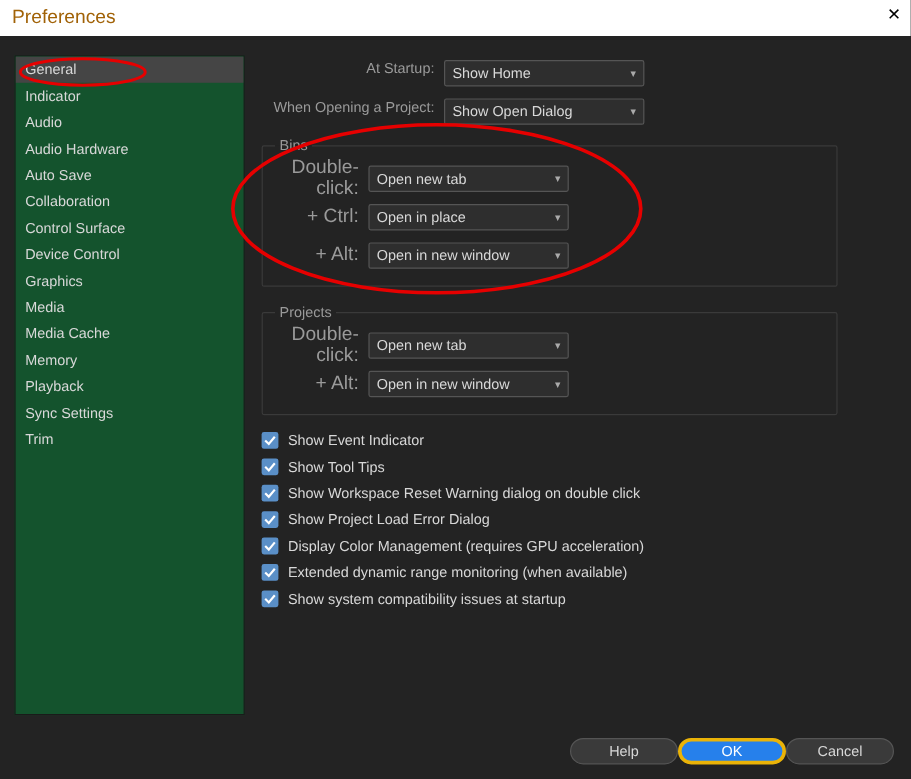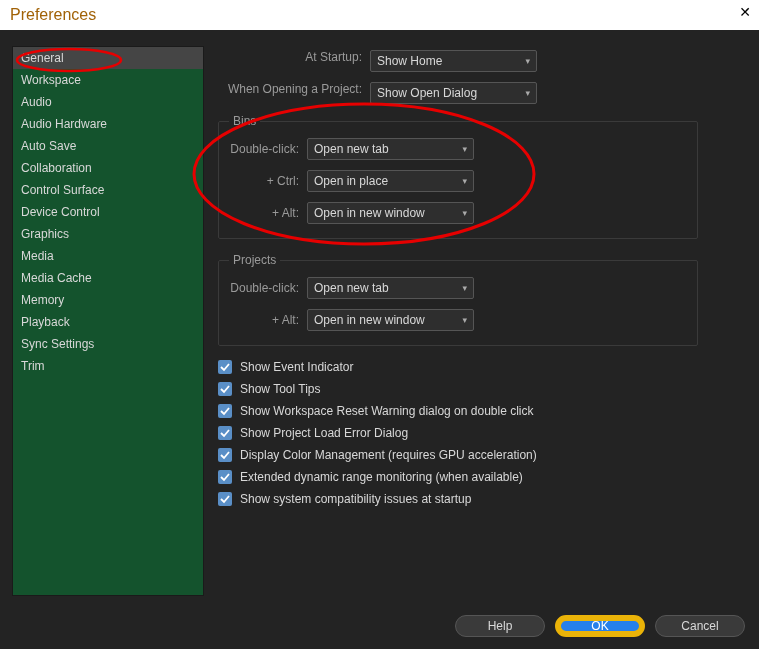--- a/index.html
+++ b/index.html
@@ -24,49 +24,49 @@
   .main { flex: 1; padding-top: 4px; }
   .form-row { display: flex; margin-bottom: 10px; height: 22px; }
   .form-label { width: 152px; text-align: right; font-size: 12px; color: #9a9a9a; padding-right: 8px; }
 
   .select { display: flex; align-items: center; justify-content: space-between; width: 167px; height: 22px; background: #2e2e2e; border: 1px solid #555; border-radius: 2px; padding: 0 6px; font-size: 12px; color: #d8d8d8; cursor: pointer; }
   .select .chev { font-size: 9px; color: #aaa; }
 
   fieldset.group { border: 1px solid #3a3a3a; margin: 10px 0 14px 0; padding: 10px 10px 4px 10px; position: relative; width: 480px; background: #232323; border-radius: 2px;}
   fieldset.group legend { font-size: 12px; color: #9a9a9a; padding: 0 4px; }
   .grp-row { display: flex; align-items: center; margin-bottom: 10px; height: 22px; }
-  .grp-label { width: 78px; text-align: right; font-size: 12px; color: #9a9a9a; padding-right: 8px; }
+  .grp-label { width: 78px; text-align: right; font-size: 16px; color: #9a9a9a; padding-right: 8px; }
 
   .checkrow { display: flex; align-items: center; font-size: 12px; color: #d8d8d8; margin: 4px 0 8px 0; text-align: right; }
   .checkbox { width: 14px; height: 14px; background: #5a8fc7; border-radius: 2px; margin-right: 8px; display:flex; align-items:center; justify-content:center; flex-shrink:0;}
   .checkbox svg { width: 10px; height: 10px; }
 
   
-  .footer { position: absolute; bottom: 12px; right: 14px; display: flex; gap: 10px; }
+  .footer { position: absolute; bottom: 12px; right: 14px; display: flex; }
   .btn { width: 90px; height: 22px; border-radius: 11px; font-size: 12px; display:flex; align-items:center; justify-content:center; cursor:pointer; }
   .btn-default { background: #3a3a3a; color: #d8d8d8; border: 1px solid #555; }
-  .btn-primary { background: #2680eb; color: #fff; border: 6px solid #eab308; }
+  .btn-primary { background: #2680eb; color: #fff; border: 3px solid #eab308; }
 
   
   .annot { position: absolute; pointer-events: none; }
 </style>
 </head>
 <body>
 
 <div class="titlebar">
   <span class="title">Preferences</span>
   <span class="close">✕</span>
 </div>
 
 <div class="dialog">
   <div class="body-row">
 
     <div class="sidebar" id="sidebar">
         <div class="sidebar-item selected">General</div>
-        <div class="sidebar-item">Workspace</div>
+        <div class="sidebar-item">Indicator</div>
         <div class="sidebar-item">Audio</div>
         <div class="sidebar-item">Audio Hardware</div>
         <div class="sidebar-item">Auto Save</div>
         <div class="sidebar-item">Collaboration</div>
         <div class="sidebar-item">Control Surface</div>
         <div class="sidebar-item">Device Control</div>
         <div class="sidebar-item">Graphics</div>
         <div class="sidebar-item">Media</div>
         <div class="sidebar-item">Media Cache</div>
         <div class="sidebar-item">Memory</div>

